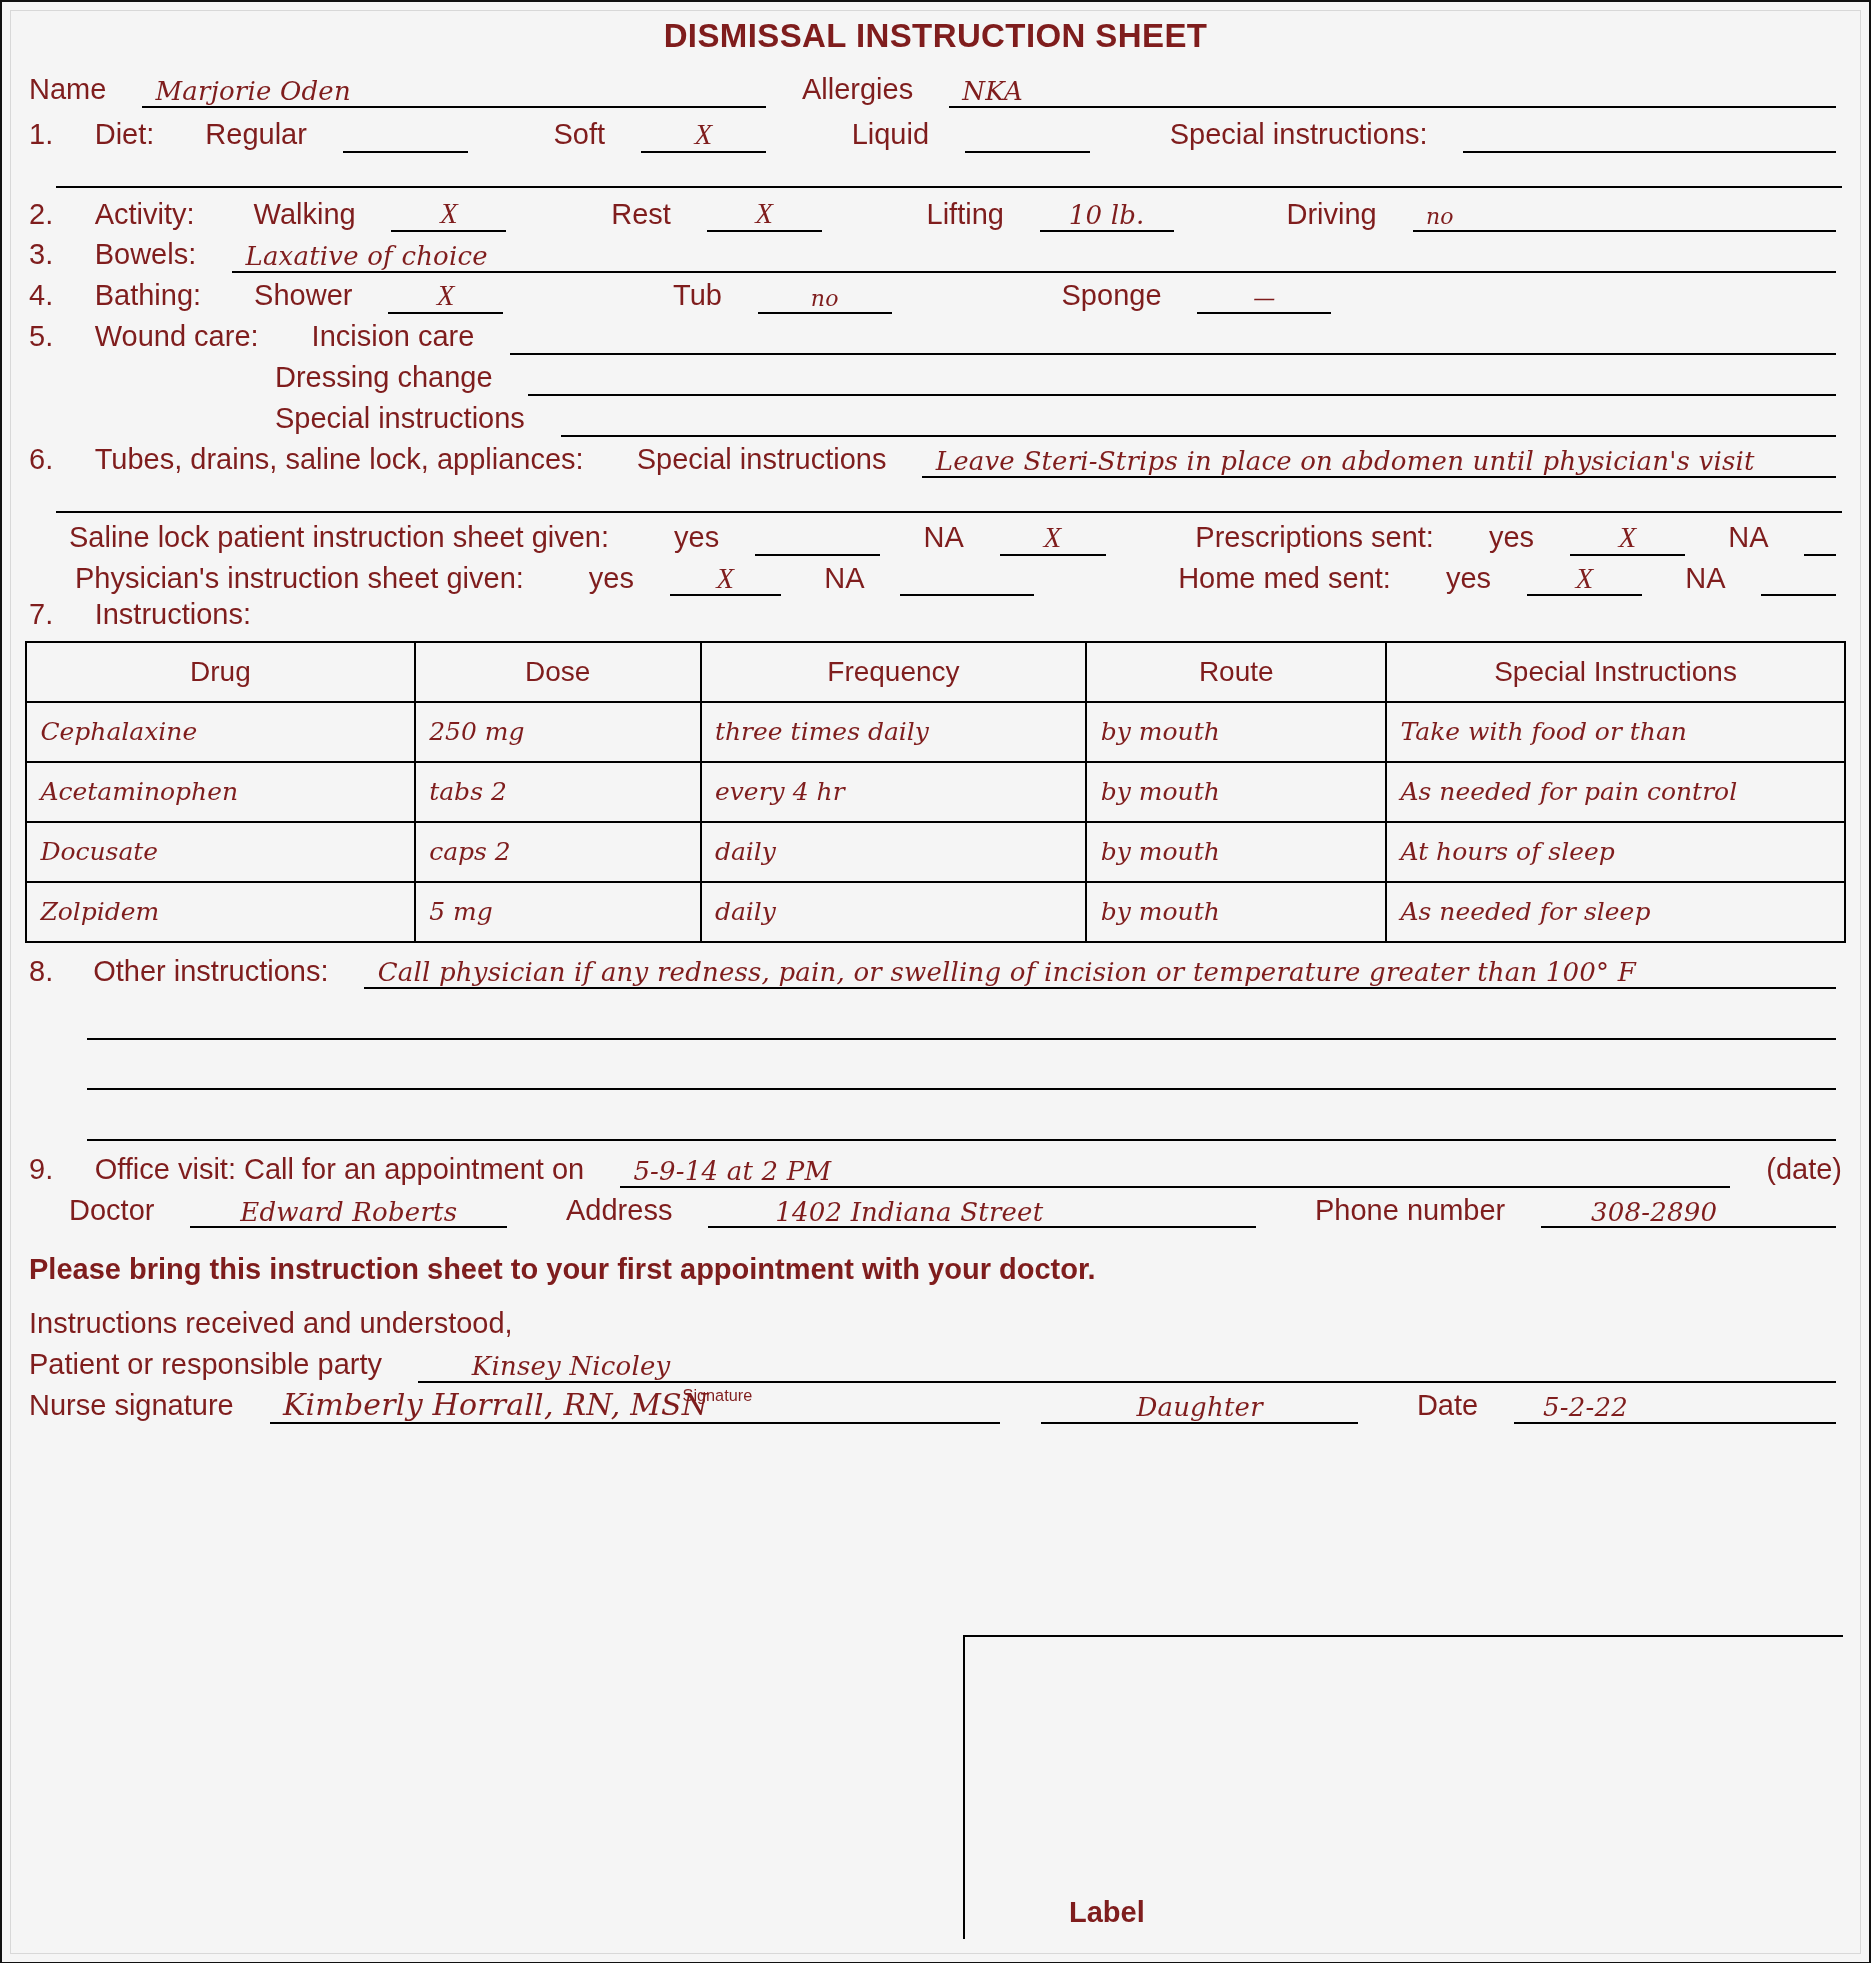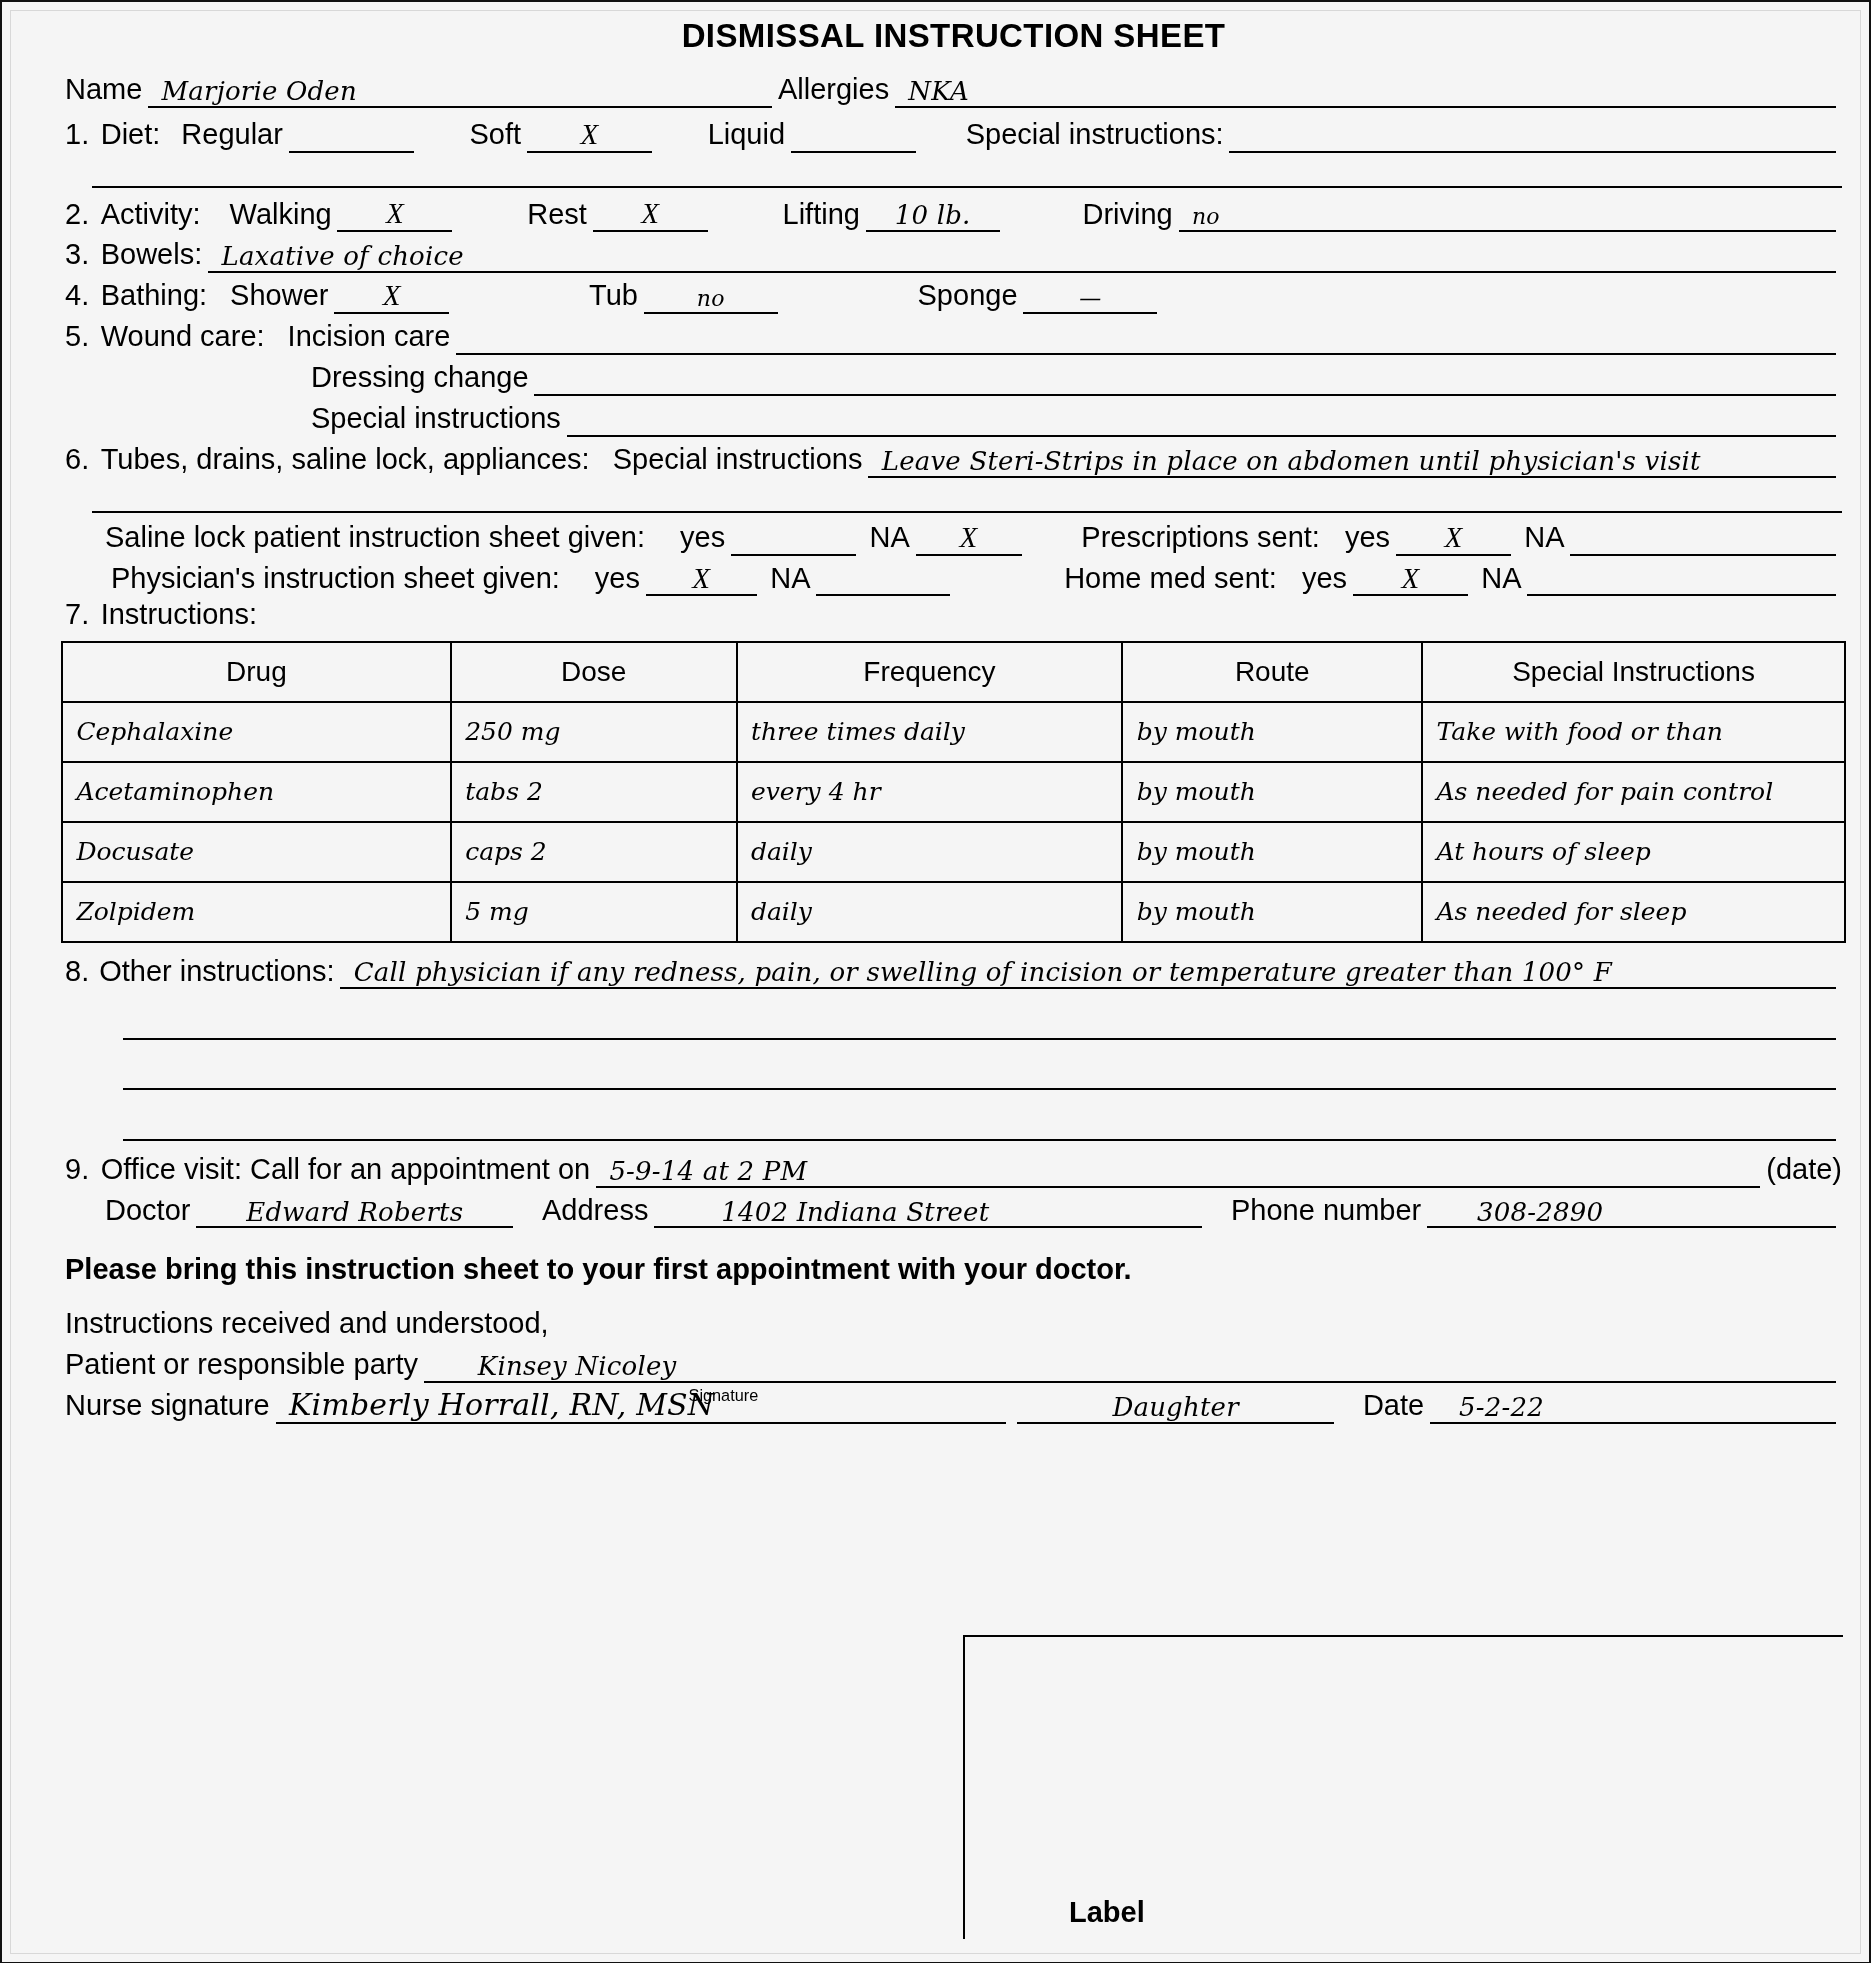--- a/index.html
+++ b/index.html
@@ -8,23 +8,22 @@
     background: #ffffff;
   }
   .page {
     position: relative;
     width: 1871px;
     height: 1964px;
     background: #f5f5f5;
     border: 2.9px solid #111111;
     box-sizing: border-box;
     font-family: "Liberation Sans", sans-serif;
-    color: #000000;
+    color: #7f1d1d;
     overflow: hidden;
-    padding-left: 36px;
   }
   .inner {
     position: absolute;
     left: 7.7px; top: 7.7px; right: 7.7px; bottom: 7.7px;
     border: 1px solid #d8d8d8;
   }
 
   
   .title {
     text-align: center;
@@ -34,20 +33,21 @@
     margin-top: 15.4px;
   }
 
   
   .row {
     display: flex;
     align-items: flex-end;
     padding: 0 27px;
     font-size: 29px;
     line-height: 1.0;
+    gap: 30px;
   }
   .lbl { white-space: nowrap; padding-bottom: 3.8px; }
   .num { white-space: nowrap; padding-bottom: 3.8px; }
 
   
   .rule {
     position: relative;
     border-bottom: 2.9px solid #000;
     height: 37px;
     margin: 0 5.8px;

